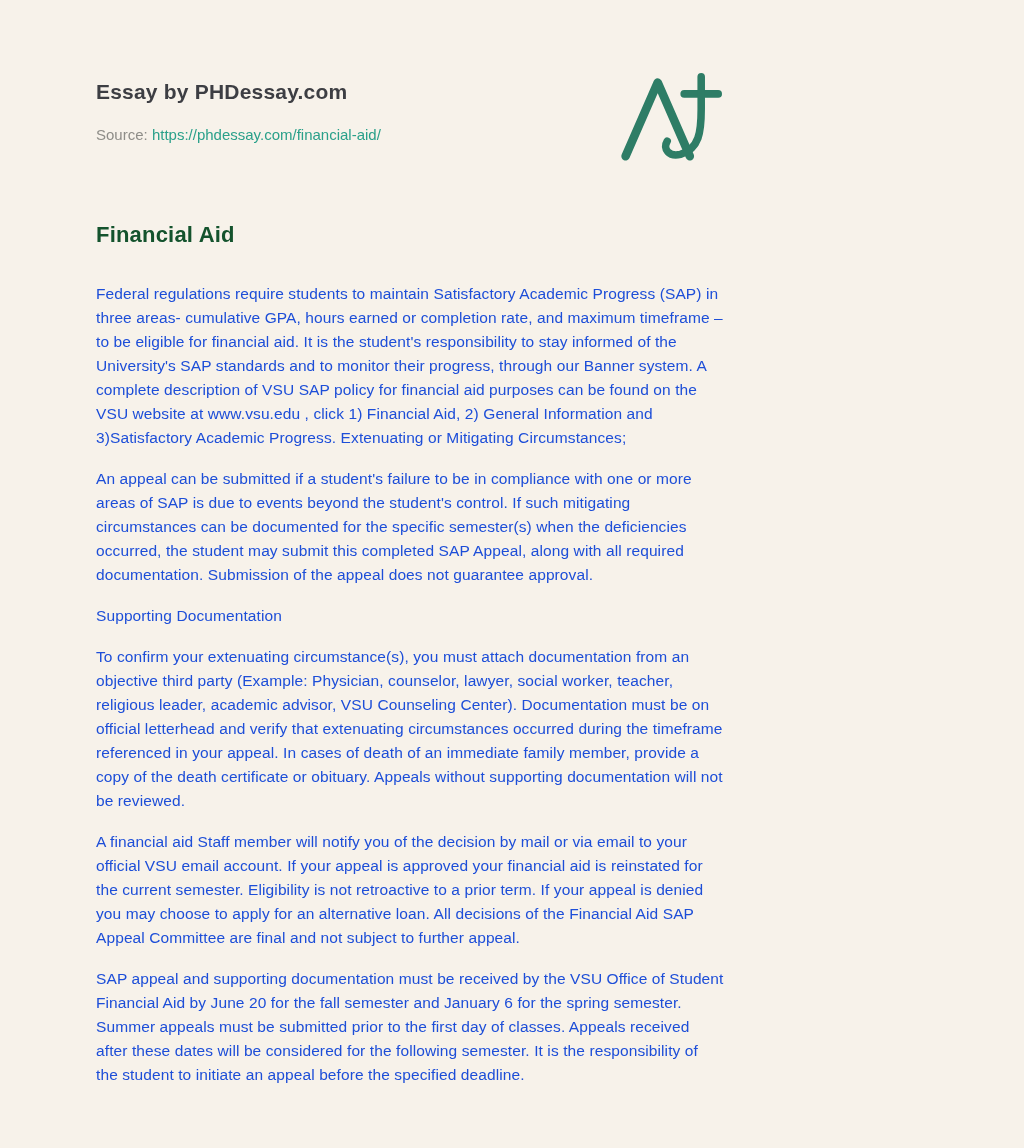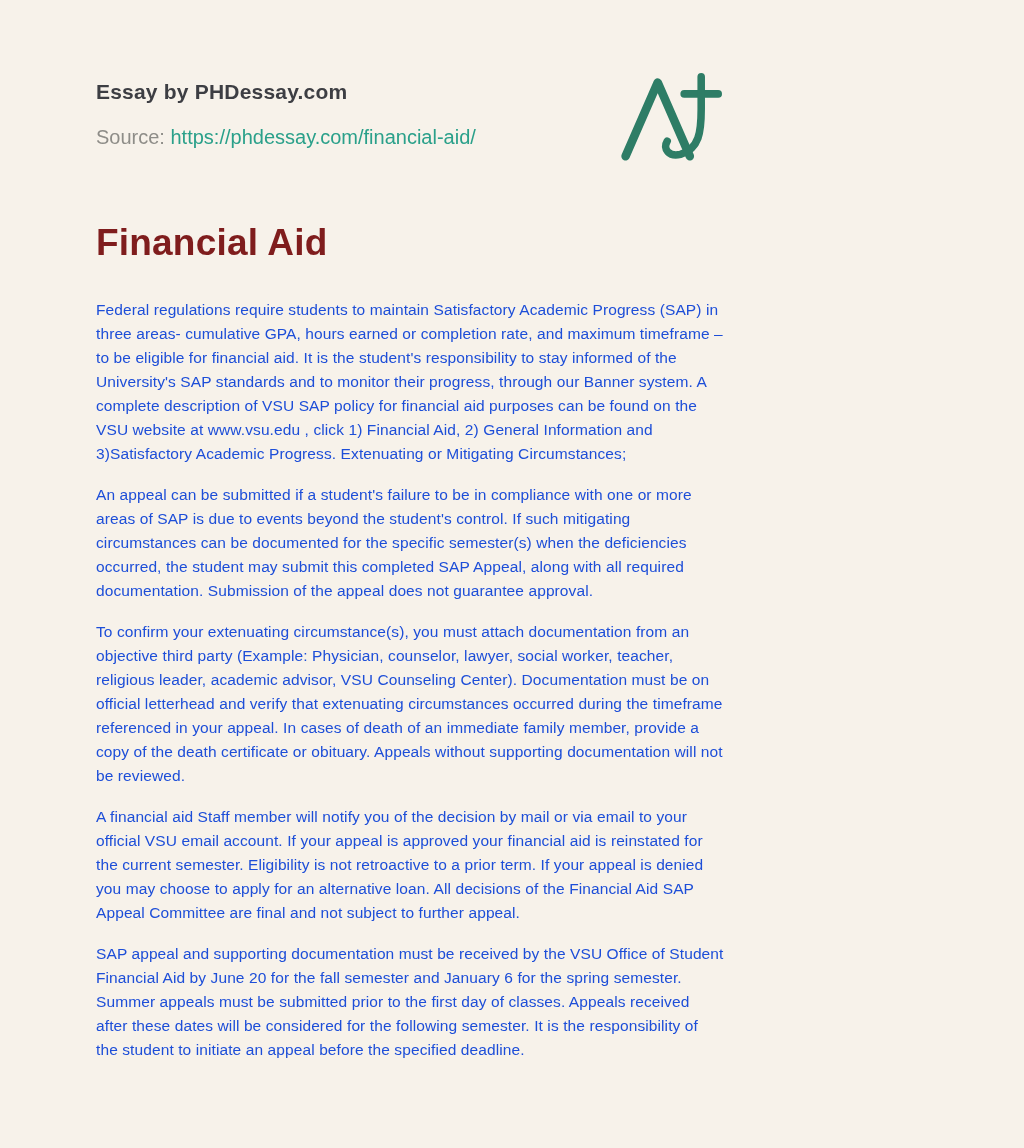--- a/index.html
+++ b/index.html
@@ -27,38 +27,38 @@
   }
   .header-text { padding-top: 8px; }
   .site-title {
     font-size: 21px;
     font-weight: 700;
     color: #3d3e43;
     letter-spacing: 0.2px;
     margin-bottom: 22px;
   }
   .source-line {
-    font-size: 20px;
+    font-size: 15px;
     color: #8e8d88;
   }
   .source-line a {
     color: #2aa08a;
     text-decoration: none;
   }
   .logo-box {
     width: 104px;
     height: 92px;
     flex: 0 0 auto;
     margin-right: 2px;
   }
   .logo-box svg { width: 100%; height: 100%; }
   .essay-title {
-    font-size: 37px;
+    font-size: 22px;
     font-weight: 700;
-    color: #7f1d1d;
+    color: #14532d;
     letter-spacing: 0.2px;
     margin-bottom: 34px;
   }
   .content .block {
     font-size: 15.5px;
     line-height: 24px;
     letter-spacing: 0.1px;
     color: #1d4ed8;
     margin-bottom: 17px;
     max-width: 833px;
@@ -92,18 +92,19 @@
       </svg>
     </div>
   </div>
 
   <h1 class="essay-title">Financial Aid</h1>
 
   <div class="content" id="content-blocks">
 
   <p class="block paragraph">Federal regulations require students to maintain Satisfactory Academic Progress (SAP) in three areas- cumulative GPA, hours earned or completion rate, and maximum timeframe – to be eligible for financial aid. It is the student's responsibility to stay informed of the University's SAP standards and to monitor their progress, through our Banner system. A complete description of VSU SAP policy for financial aid purposes can be found on the VSU website at www.vsu.edu , click 1) Financial Aid, 2) General Information and 3)Satisfactory Academic Progress. Extenuating or Mitigating Circumstances;</p>
       <p class="block paragraph">An appeal can be submitted if a student's failure to be in compliance with one or more areas of SAP is due to events beyond the student's control. If such mitigating circumstances can be documented for the specific semester(s) when the deficiencies occurred, the student may submit this completed SAP Appeal, along with all required documentation. Submission of the appeal does not guarantee approval.</p>
+      <p class="block heading">Supporting Documentation</p>
       <p class="block paragraph">To confirm your extenuating circumstance(s), you must attach documentation from an objective third party (Example: Physician, counselor, lawyer, social worker, teacher, religious leader, academic advisor, VSU Counseling Center). Documentation must be on official letterhead and verify that extenuating circumstances occurred during the timeframe referenced in your appeal. In cases of death of an immediate family member, provide a copy of the death certificate or obituary. Appeals without supporting documentation will not be reviewed.</p>
       <p class="block paragraph">A financial aid Staff member will notify you of the decision by mail or via email to your official VSU email account. If your appeal is approved your financial aid is reinstated for the current semester. Eligibility is not retroactive to a prior term. If your appeal is denied you may choose to apply for an alternative loan. All decisions of the Financial Aid SAP Appeal Committee are final and not subject to further appeal.</p>
       <p class="block paragraph">SAP appeal and supporting documentation must be received by the VSU Office of Student Financial Aid by June 20 for the fall semester and January 6 for the spring semester. Summer appeals must be submitted prior to the first day of classes. Appeals received after these dates will be considered for the following semester. It is the responsibility of the student to initiate an appeal before the specified deadline.</p>
     </div>
 
 </div>
 
 </body></html>

